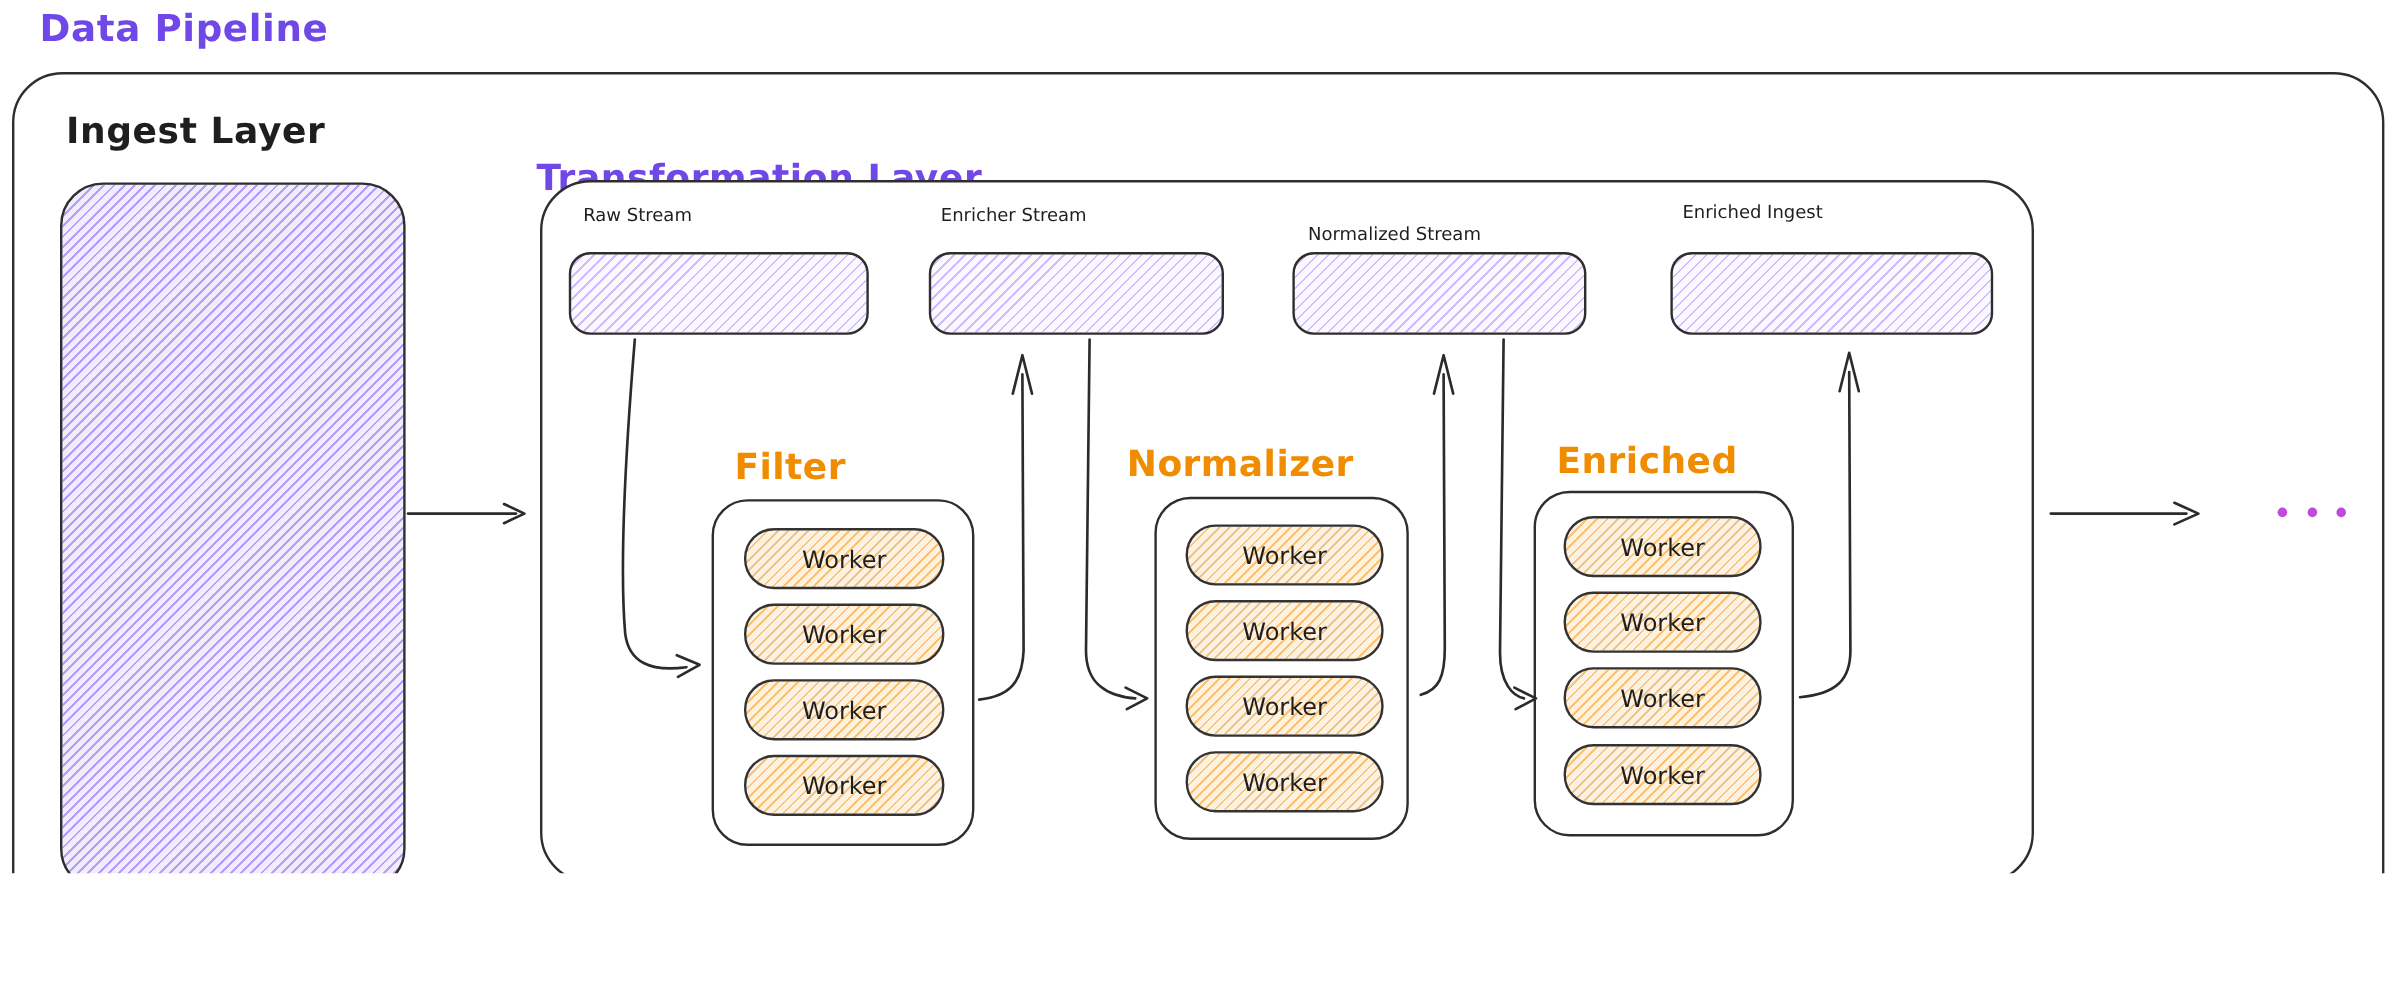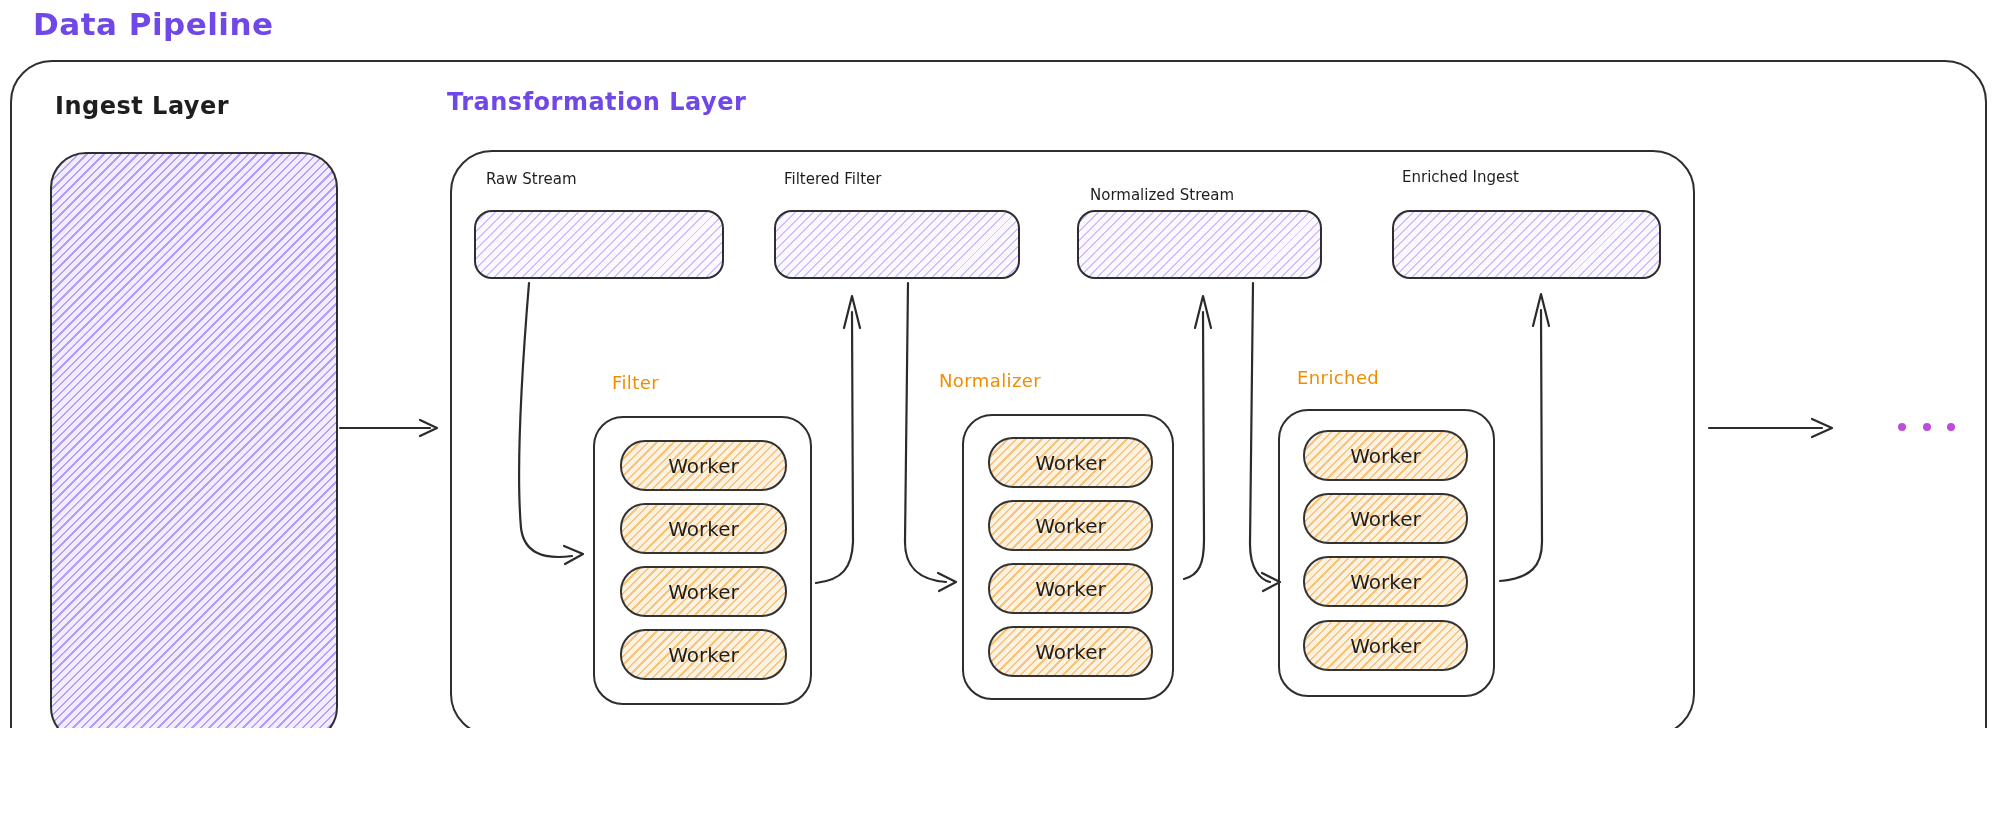--- a/index.html
+++ b/index.html
@@ -9,41 +9,41 @@
     background:#ffffff;
     font-family:"DejaVu Sans", sans-serif;
     color:#1e1e1e;
     overflow:hidden;
   }
   .abs{position:absolute;}
   .title{
     font-size:31px;font-weight:600;letter-spacing:.5px;
     color:var(--purple,#7048e8);
   }
-  .layer-label{font-size:24px;font-weight:600;letter-spacing:.5px;color:#1e1e1e;}
-  .layer-label.purple{color:var(--purple,#7048e8);}
+  .layer-label{font-size:30px;font-weight:600;letter-spacing:.5px;color:#1e1e1e;}
+  .layer-label.purple{color:var(--purple,#7048e8);margin-top:43px;}
   .box{
     position:absolute;box-sizing:border-box;
     border:2.5px solid #2e2e2e;background:#ffffff;
   }
   .outer-box{border-radius:42px;}
   .transform-box{border-radius:42px;}
   .ingest-box{
     border-radius:36px;
     background-color:#f1ecfe;
     background-image:repeating-linear-gradient(135deg, rgba(121,80,242,.5) 0 1.7px, transparent 1.7px 6px);
   }
   .stream-label{font-size:15px;font-weight:500;white-space:nowrap;}
   .stream-box{
     border-radius:18px;border-width:2.4px;
     background-color:#fbf9ff;
     background-image:repeating-linear-gradient(135deg, rgba(132,94,247,.38) 0 1.4px, transparent 1.4px 6.5px);
   }
   .stage-label{
-    font-size:18px;font-weight:400;letter-spacing:.4px;
+    font-size:30px;font-weight:700;letter-spacing:.4px;
     color:var(--orange,#f08c00);white-space:nowrap;
   }
   .stage-box{border-radius:30px;background:#ffffff;}
   .worker{
     position:absolute;box-sizing:border-box;
     border:2.2px solid #333333;border-radius:25px;
     background-color:#fdf2e2;
     background-image:repeating-linear-gradient(135deg, rgba(240,140,0,.45) 0 1.6px, transparent 1.6px 6px);
     display:flex;align-items:center;justify-content:center;
     font-size:20px;font-weight:500;color:#1e1e1e;
@@ -66,21 +66,21 @@
 
   <div class="abs layer-label" style="left:55px;top:92px;">Ingest Layer</div>
   <div class="box ingest-box" style="left:50px;top:152px;width:288px;height:591px;"></div>
 
   <div class="abs layer-label purple" style="left:447px;top:88px;">Transformation Layer</div>
   <div class="box transform-box" style="left:450px;top:150px;width:1245px;height:586px;"></div>
 
   <div class="abs stream-label" style="left:486px;top:170px;">Raw Stream</div>
   <div class="box stream-box" style="left:474px;top:210px;width:250px;height:69px;"></div>
 
-  <div class="abs stream-label" style="left:784px;top:170px;">Filtered Filter</div>
+  <div class="abs stream-label" style="left:784px;top:170px;">Enricher Stream</div>
   <div class="box stream-box" style="left:774px;top:210px;width:246px;height:69px;"></div>
 
   <div class="abs stream-label" style="left:1090px;top:186px;">Normalized Stream</div>
   <div class="box stream-box" style="left:1077px;top:210px;width:245px;height:69px;"></div>
 
   <div class="abs stream-label" style="left:1402px;top:168px;">Enriched Ingest</div>
   <div class="box stream-box" style="left:1392px;top:210px;width:269px;height:69px;"></div>
 
   <div class="abs stage-label" style="left:612px;top:372px;">Filter</div>
   <div class="box stage-box" style="left:593px;top:416px;width:219px;height:289px;"></div>

